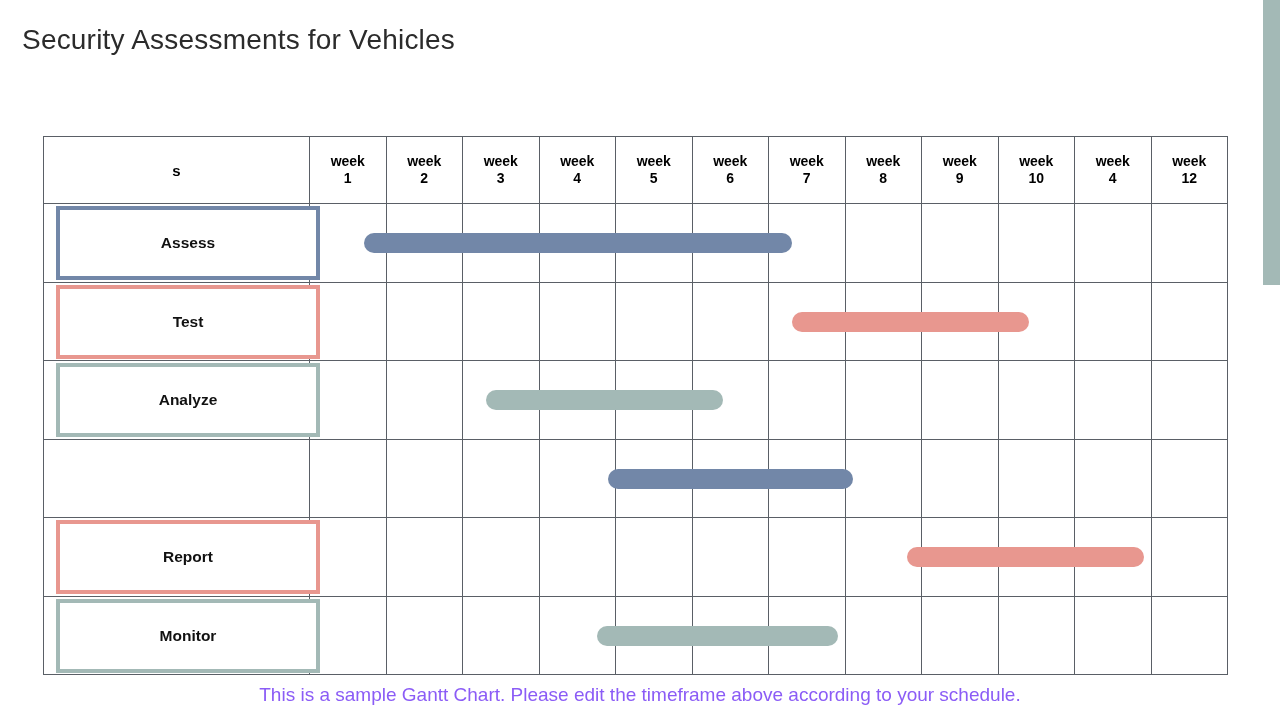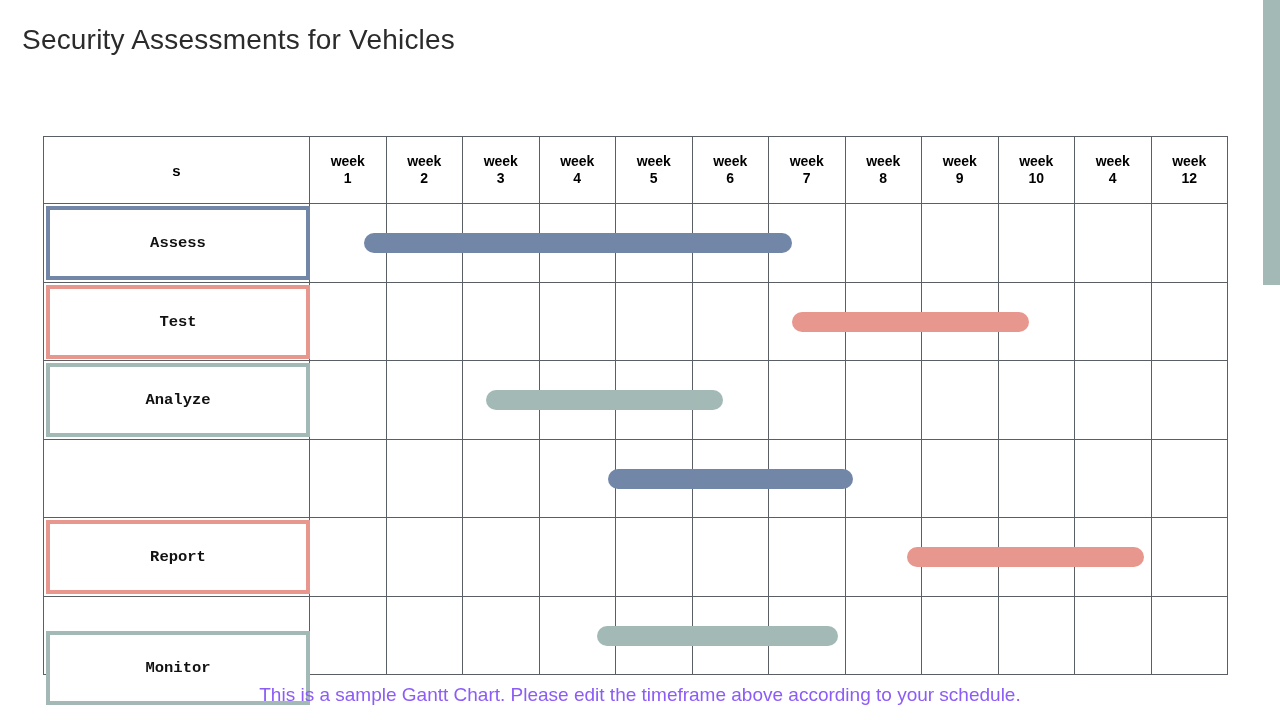--- a/index.html
+++ b/index.html
@@ -86,26 +86,25 @@
     align-items: center;
     justify-content: center;
     font-size: 15px;
     font-weight: bold;
     color: #000;
   }
 
   
   .label-layer {
     position: absolute;
-    left: 3px;
+    left: 13px;
     top: 68px;
     width: 245px;
     height: 471px;
     pointer-events: none;
-    font-family: Liberation Mono, monospace;
   }
   .task-label {
     position: absolute;
     left: 0;
     width: 264px;
     height: 74px;
     box-sizing: border-box;
     background: #ffffff;
     display: flex;
     align-items: center;
@@ -316,21 +315,21 @@
       </div>
       <div class="task-label" style="top: 80.75px; border: 4px solid rgb(232, 151, 143);">
         <span>Test</span>
       </div>
       <div class="task-label" style="top: 159.25px; border: 4px solid rgb(163, 185, 182);">
         <span>Analyze</span>
       </div>
       <div class="task-label" style="top: 316.25px; border: 4px solid rgb(232, 151, 143);">
         <span>Report</span>
       </div>
-      <div class="task-label" style="top: 394.75px; border: 4px solid rgb(163, 185, 182); margin-top: 32px;">
+      <div class="task-label" style="top: 394.75px; border: 4px solid rgb(163, 185, 182);">
         <span>Monitor</span>
       </div>
     </div>
 
   <div class="bar-layer">
 
   <div class="gbar" style="left: 53.55px; width: 428.4px; top: 29.25px; background: rgb(114, 135, 168);"></div>
       <div class="gbar" style="left: 481.95px; width: 237.15px; top: 107.75px; background: rgb(232, 151, 143);"></div>
       <div class="gbar" style="left: 175.95px; width: 237.15px; top: 186.25px; background: rgb(163, 185, 182);"></div>
       <div class="gbar" style="left: 298.35px; width: 244.8px; top: 264.75px; background: rgb(114, 135, 168);"></div>

